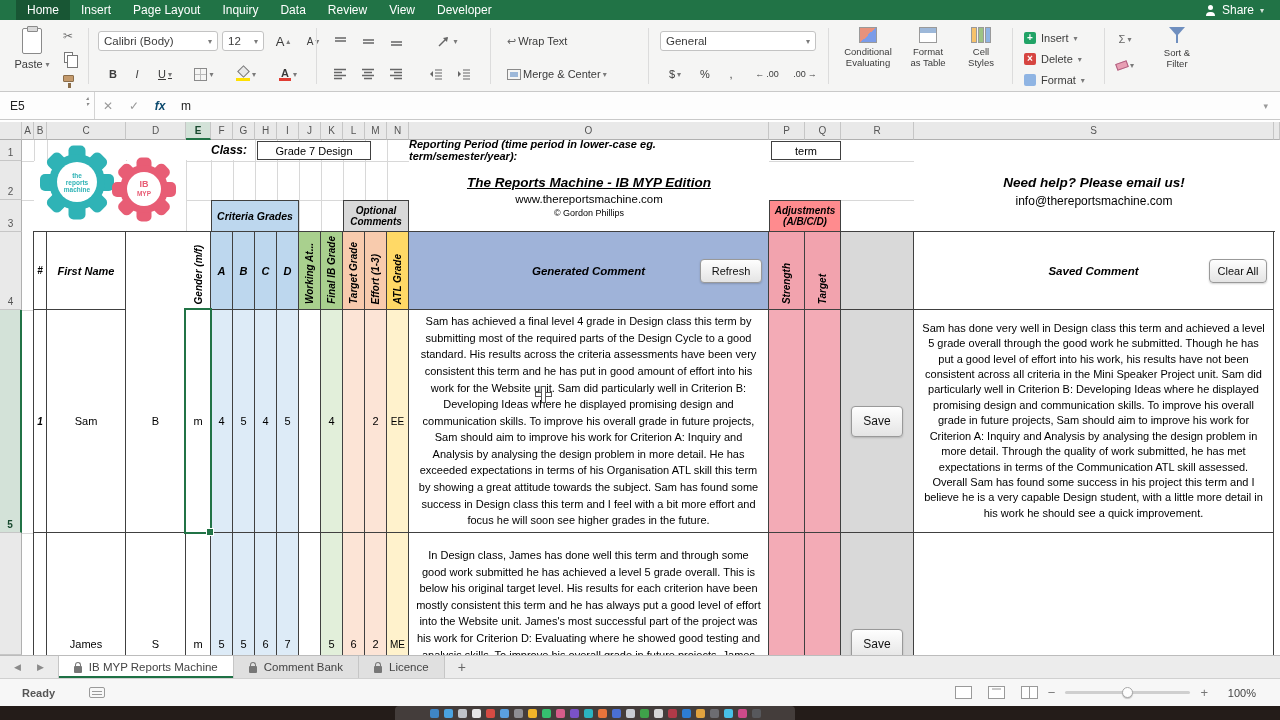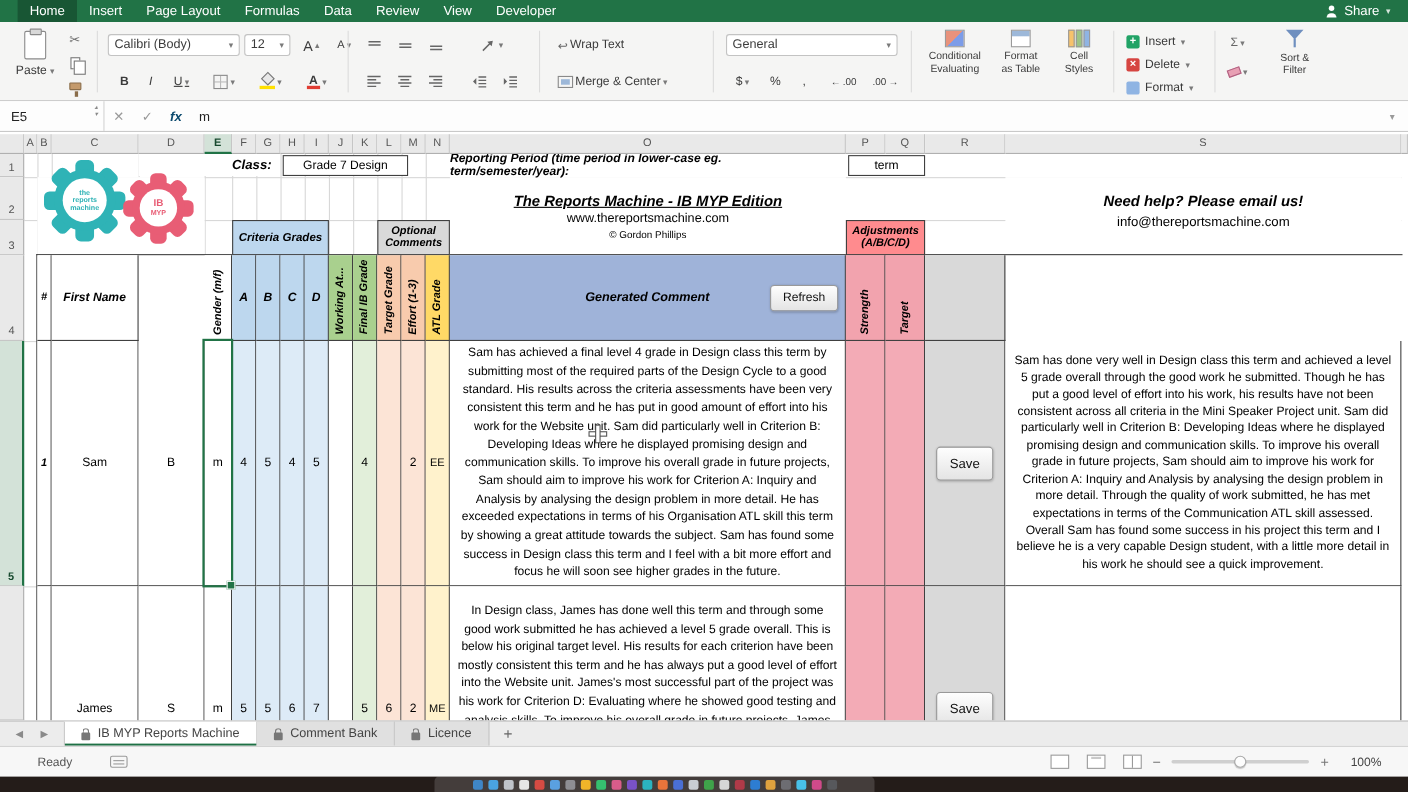--- a/index.html
+++ b/index.html
@@ -124,21 +124,21 @@
   .stab-arrows { display:flex; align-items:center; gap:16px; padding:0 14px; color:#8a8a8a; font-size:9px; }
   .stab { display:flex; align-items:center; gap:7px; padding:0 15px; background:#e0e0e0; border-right:1px solid #c6c6c6; position:relative; }
   .stab.active { background:#fff; border-left:1px solid #c6c6c6; }
   .stab.active::after { content:""; position:absolute; left:0; right:0; bottom:0; height:2px; background:#1e7145; }
   .lock { width:8px; height:7px; background:#777; border-radius:1px; position:relative; margin-top:4px; }
   .lock::before { content:""; position:absolute; top:-4px; left:1px; width:4px; height:4px; border:1.5px solid #777; border-bottom:none; border-radius:3px 3px 0 0; }
   .addtab { padding:0 13px; font-size:14px; color:#666; display:flex; align-items:center; }
 
   
   .status { position:absolute; left:0; top:678px; width:1280px; height:28px; background:#f7f7f7; border-top:1px solid #d0d0d0; display:flex; align-items:center; font-size:11px; color:#555; z-index:10; }
-  .ready { padding-left:34px; }
+  .ready { padding-left:22px;font-weight:bold; }
   .kbicon { width:16px; height:11px; border:1px solid #9a9a9a; border-radius:2px; margin-left:34px;
     background:linear-gradient(#9a9a9a,#9a9a9a) 2px 3px/10px 1px no-repeat, linear-gradient(#9a9a9a,#9a9a9a) 2px 6px/10px 1px no-repeat; }
   .vicon { width:17px; height:13px; border:1px solid #9a9a9a; background:#fff; margin-left:16px; }
   .vicon.v2 { background:linear-gradient(#c9c9c9,#c9c9c9) center 1px/9px 2px no-repeat,#fff; }
   .vicon.v3 { background:linear-gradient(#9a9a9a,#9a9a9a) center/1px 100% no-repeat,#fff; }
   .zbtn { margin:0 10px; font-size:13px; color:#777; }
   .ztrack { width:125px; height:3px; background:#cfcfcf; border-radius:2px; position:relative; }
   .zknob { position:absolute; left:57px; top:-4px; width:11px; height:11px; border-radius:50%; background:#fdfdfd; border:1px solid #a8a8a8; box-shadow:0 1px 1px rgba(0,0,0,.2); }
   .zoomlbl { width:62px; text-align:right; padding-right:24px; color:#444; }
   .spacer { flex:1; }
@@ -151,21 +151,21 @@
 </head>
 <body>
 
 <div class="screen">
 
   <div class="titlebar">
     <div class="tb-pad"></div>
     <div class="tb-tab active">Home</div>
     <div class="tb-tab">Insert</div>
     <div class="tb-tab">Page Layout</div>
-    <div class="tb-tab">Formulas</div>
+    <div class="tb-tab">Inquiry</div>
     <div class="tb-tab">Data</div>
     <div class="tb-tab">Review</div>
     <div class="tb-tab">View</div>
     <div class="tb-tab">Developer</div>
     <div class="tb-share">
       <span class="person"></span>
       <span>Share</span>
       <span class="dd">▾</span>
     </div>
   </div>
@@ -536,20 +536,24 @@
       <span>Generated Comment</span>
       <button class="aquabtn refresh">Refresh</button>
     </div>
     <div class="cell vcell" style="left:769px;top:112px;width:36px;height:78px;background:#f2a3ae">
         <span class="vt">Strength</span>
       </div>
     <div class="cell vcell" style="left:805px;top:112px;width:36px;height:78px;background:#f2a3ae">
         <span class="vt">Target</span>
       </div>
     <div class="cell" style="left:841px;top:112px;width:73px;height:78px;background:#d9d9d9"></div>
+    <div class="cell hcell" style="left:914px;top:112px;width:360px;height:78px;font-size:11.5px">
+      <span>Saved Comment</span>
+      <button class="aquabtn clearall">Clear All</button>
+    </div>
 
     <div class="cell hcell" style="left:34px;top:190px;width:13px;height:223px;font-size:10px">1</div>
     <div class="cell" style="left:47px;top:190px;width:79px;height:223px">Sam</div>
     <div class="cell" style="left:126px;top:190px;width:60px;height:223px">B</div>
     <div class="cell" style="left:186px;top:190px;width:25px;height:223px">m</div>
     <div class="cell" style="left:211px;top:190px;width:22px;height:223px;background:#ddebf7">4</div>
     <div class="cell" style="left:233px;top:190px;width:22px;height:223px;background:#ddebf7">5</div>
     <div class="cell" style="left:255px;top:190px;width:22px;height:223px;background:#ddebf7">4</div>
     <div class="cell" style="left:277px;top:190px;width:22px;height:223px;background:#ddebf7">5</div>
     <div class="cell" style="left:299px;top:190px;width:22px;height:223px"></div>

